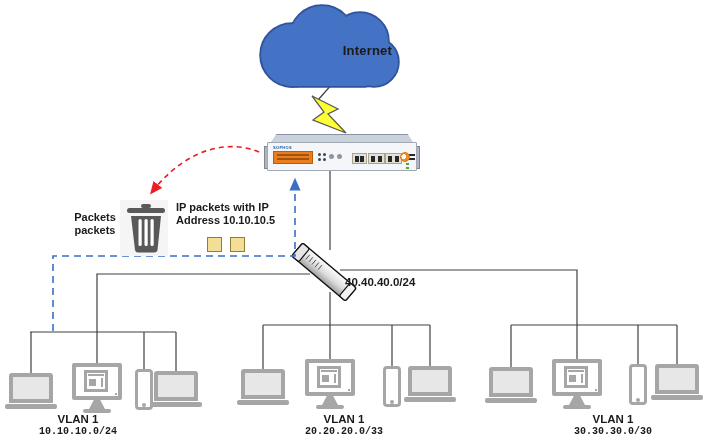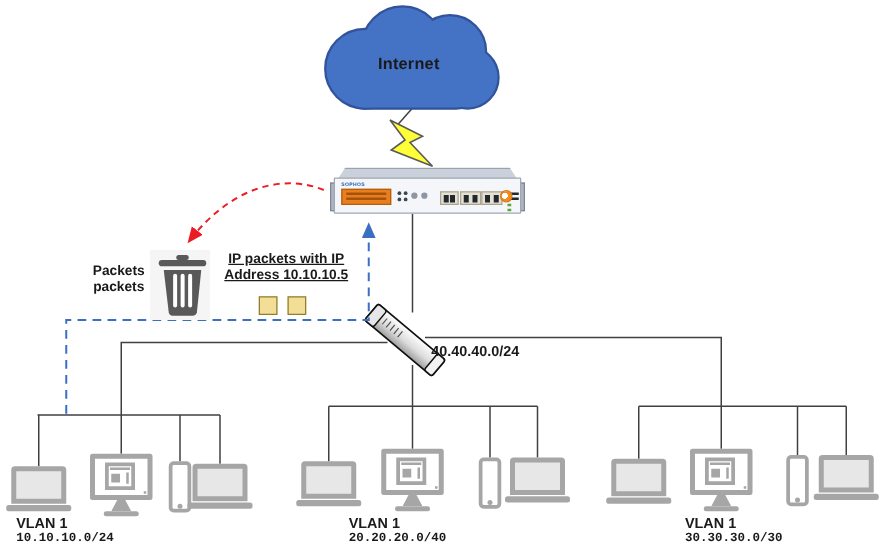--- a/index.html
+++ b/index.html
@@ -2,25 +2,25 @@
 <html><head>
 <meta charset="utf-8">
 <style>
   html,body{margin:0;padding:0;background:#fff;}
   .canvas{
     position:relative;width:705px;height:445px;background:#fff;overflow:hidden;
     font-family:"Liberation Sans",sans-serif;color:#111;
   }
   .canvas svg{position:absolute;left:0;top:0;}
   .lbl{position:absolute;font-weight:bold;color:#1a1a1a;line-height:1.15;}
-  .internet-lbl{left:262px;top:44px;width:130px;text-align:center;font-size:13px;letter-spacing:.2px;}
+  .internet-lbl{left:262px;top:44px;width:130px;text-align:right;font-size:13px;letter-spacing:.2px;}
   .switch-lbl{left:345px;top:252px;font-size:11.5px;margin-top:24px;}
   .dropped-lbl{left:66px;top:211px;width:58px;text-align:center;font-size:11px;}
-  .ippkt-lbl{left:176px;top:201px;width:106px;text-align:center;font-size:11px;text-decoration:underline;}
-  .vlan-lbl{width:130px;text-align:left;top:413px;}
+  .ippkt-lbl{left:176px;top:201px;width:106px;text-align:left;font-size:11px;}
+  .vlan-lbl{width:130px;text-align:center;top:413px;}
   .vlan-lbl .nm{font-size:11.5px;}
   .vlan-lbl .sn{font-size:10px;font-family:Liberation Mono, monospace;}
   .packet{position:absolute;width:13px;height:13px;background:#F2DE97;border:1px solid #8F7F33;top:237px;}
 
   
   .fw{position:absolute;left:264px;top:134px;width:156px;height:38px;}
   .fw-topface{position:absolute;left:5px;right:5px;top:0;height:9px;background:#CBD1DA;
     border:1px solid #8894A6;clip-path:polygon(0 100%,5% 0,95% 0,100% 100%);}
   .fw-body{position:absolute;left:3px;right:3px;top:8px;height:27px;background:#F4F6F9;
     border:1px solid #9FA8B4;border-radius:1px;}
@@ -228,21 +228,21 @@
   </div>
   <div class="phone" style="left:383px;top:366px;">
       <div class="hb"></div>
     </div>
   <div class="laptop" style="left:404px;top:366px;">
       <div class="scr"></div>
       <div class="base"></div>
     </div>
   <div class="lbl vlan-lbl" style="left:279px;">
     <div class="nm">VLAN 1</div>
-    <div class="sn">20.20.20.0/40</div>
+    <div class="sn">20.20.20.0/33</div>
   </div>
 
   <div class="laptop" style="left:485px;top:367px;">
       <div class="scr"></div>
       <div class="base"></div>
     </div>
   <div class="desktop" style="left:552px;top:359px;">
     <div class="monitor">
         <div class="win">
           <div class="bar"></div>

